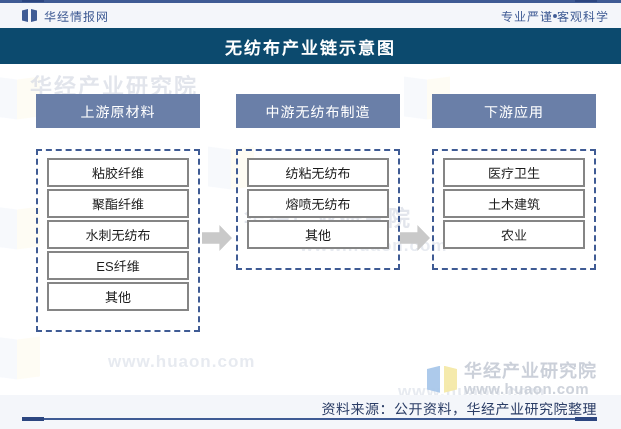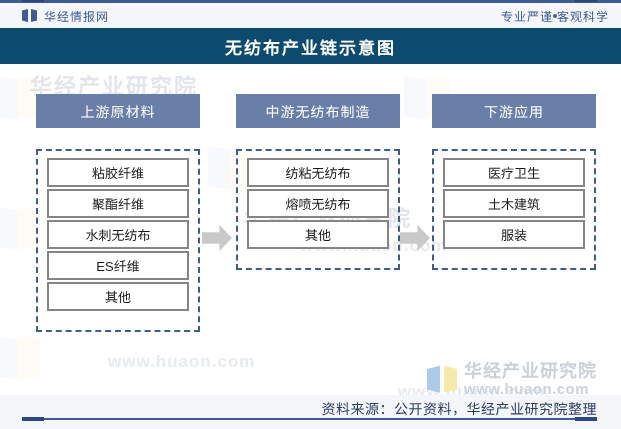--- a/index.html
+++ b/index.html
@@ -372,21 +372,21 @@
         <div class="item">熔喷无纺布</div>
         <div class="item">其他</div>
       </div>
     </div>
 
     <div class="col col-3">
       <div class="col-head">下游应用</div>
       <div class="col-box">
         <div class="item">医疗卫生</div>
         <div class="item">土木建筑</div>
-        <div class="item">服装</div>
+        <div class="item">农业</div>
       </div>
     </div>
 
     <div class="arrow arrow-1"></div>
     <div class="arrow arrow-2"></div>
   </div>
 
   <div class="stamp">
     <span class="stamp-logo">
         <span class="sl"></span>

